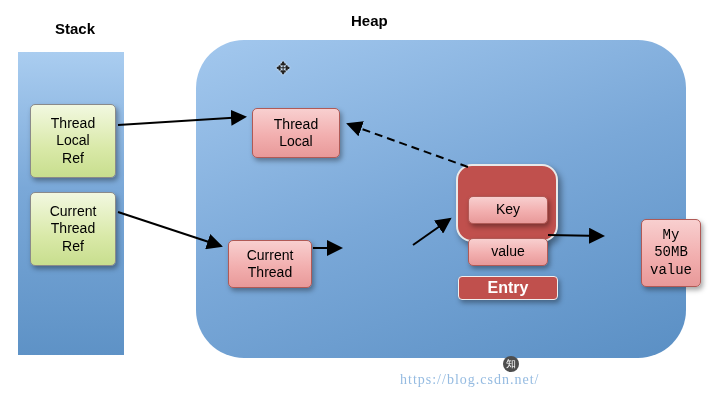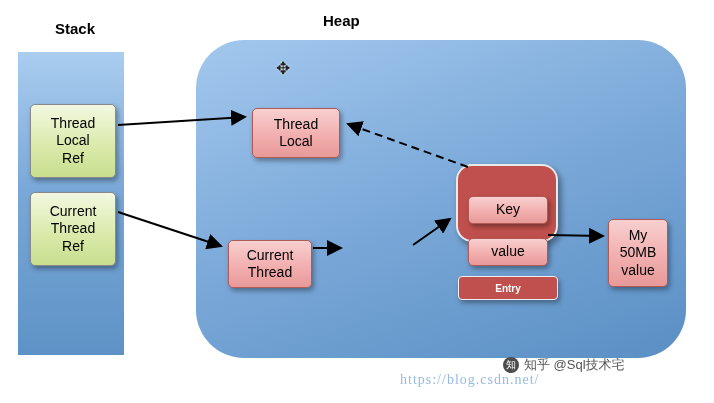--- a/index.html
+++ b/index.html
@@ -11,21 +11,21 @@
     background: #ffffff;
     overflow: hidden;
   }
   .region-label {
     position: absolute;
     font-size: 15px;
     font-weight: 600;
     color: #000;
   }
   .stack-label { left: 31px; top: 20px; margin-left: 24px; }
-  .heap-label  { left: 323px; top: 12px; }
+  .heap-label  { left: 351px; top: 12px; }
 
   .stack-rect {
     position: absolute;
     left: 18px; top: 52px;
     width: 106px; height: 303px;
     background: linear-gradient(180deg, #aacdf0 0%, #7aa8d8 45%, #5e92c6 100%);
   }
   .heap-rect {
     position: absolute;
     left: 196px; top: 40px;
@@ -54,21 +54,21 @@
   }
   .pink-box {
     background: linear-gradient(180deg, #f8cfcf 0%, #f2afaf 55%, #e89999 100%);
     border: 1px solid #b05a56;
   }
   .node-thread-local-ref   { left: 30px;  top: 88px;  width: 86px; height: 74px; }
   .node-current-thread-ref { left: 30px;  top: 176px; width: 86px; height: 74px; }
   .node-thread-local       { left: 252px; top: 92px;  width: 88px; height: 50px; }
   .node-current-thread     { left: 228px; top: 224px; width: 84px; height: 48px; }
   .node-map                { left: 346px; top: 226px; width: 66px; height: 42px; }
-  .node-my-50mb            { left: 608px; top: 203px; width: 60px; height: 68px; }
+  .node-my-50mb            { left: 641px; top: 203px; width: 60px; height: 68px; font-family: Liberation Mono, monospace; }
 
   .entry-container {
     position: absolute;
     left: 456px; top: 164px;
     width: 102px; height: 78px;
     background: #c0504d;
     border: 2px solid #e9e9e9;
     border-radius: 16px;
     box-shadow: 3px 4px 6px rgba(0,0,0,0.4);
   }
@@ -78,21 +78,21 @@
   .entry-tag {
     position: absolute;
     left: 458px; top: 276px;
     width: 100px; height: 24px;
     background: #c0504d;
     border: 1.5px solid #f0f0f0;
     border-radius: 4px;
     box-shadow: 2px 3px 5px rgba(0,0,0,0.35);
     display: flex; align-items: center; justify-content: center;
     color: #ffffff;
-    font-size: 10px;
+    font-size: 16px;
     font-weight: 600;
   }
 
   .arrows-layer {
     position: absolute;
     left: 0; top: 0;
     width: 714px; height: 403px;
     pointer-events: none;
   }
 
@@ -181,17 +181,16 @@
     
     <line x1="548" y1="235" x2="603" y2="236" stroke="#000" stroke-width="2" marker-end="url(#arrowhead)"></line>
      Thread Local --&gt;
     <line x1="468" y1="167" x2="348" y2="124" stroke="#000" stroke-width="2" stroke-dasharray="8,5" marker-end="url(#arrowhead)"></line>
   </svg>
 
   <div class="cursor-glyph">✥</div>
 
   <div class="watermark">
     <span class="watermark-logo">知</span>
-    <span>知乎 @Sql技术宅</span>
   </div>
   <div class="url-watermark">https://blog.csdn.net/</div>
 
 </div>
 
 </body></html>

